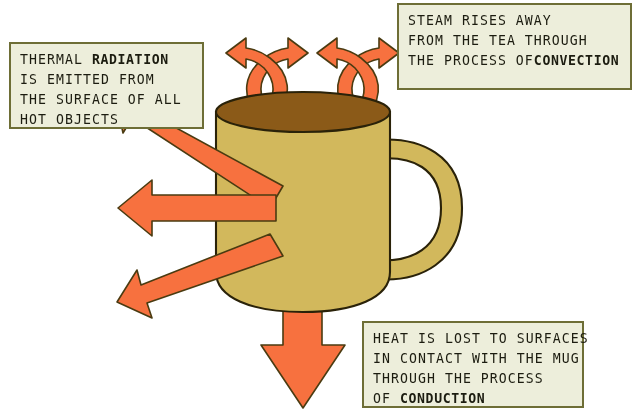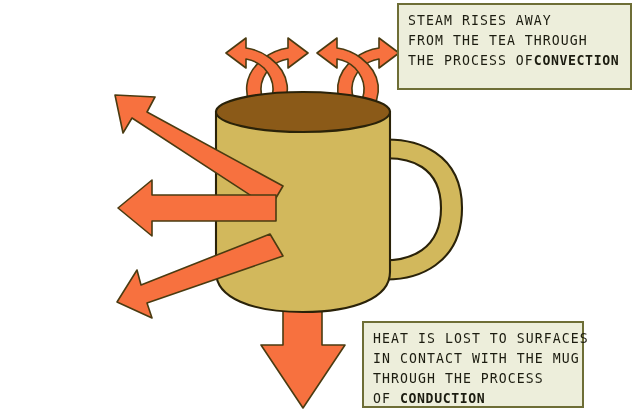--- a/index.html
+++ b/index.html
@@ -143,20 +143,24 @@
                L 283,256
                L 147,303
                L 152,318
                L 117,302
                L 137,270
                L 141,285 Z"></path>
     </g>
 
   </svg>
 
+  <div class="caption-box" id="box-radiation"><span>THERMAL </span><b>RADIATION</b>
+<span>IS EMITTED FROM</span>
+<span>THE SURFACE OF ALL</span>
+<span>HOT OBJECTS</span></div>
 
   <div class="caption-box" id="box-convection"><span>STEAM RISES AWAY</span>
 <span>FROM THE TEA THROUGH</span>
 <span>THE PROCESS OF</span><b>CONVECTION</b></div>
 
   <div class="caption-box" id="box-conduction"><span>HEAT IS LOST TO SURFACES</span>
 <span>IN CONTACT WITH THE MUG</span>
 <span>THROUGH THE PROCESS</span>
 <span>OF </span><b>CONDUCTION</b></div>
 

